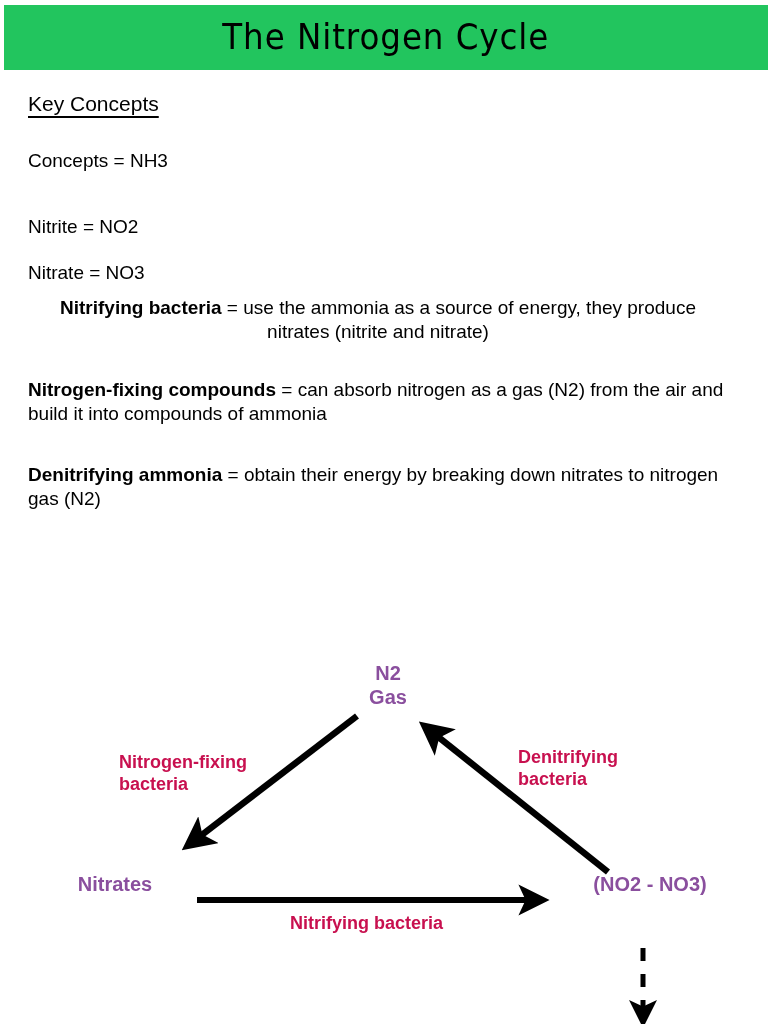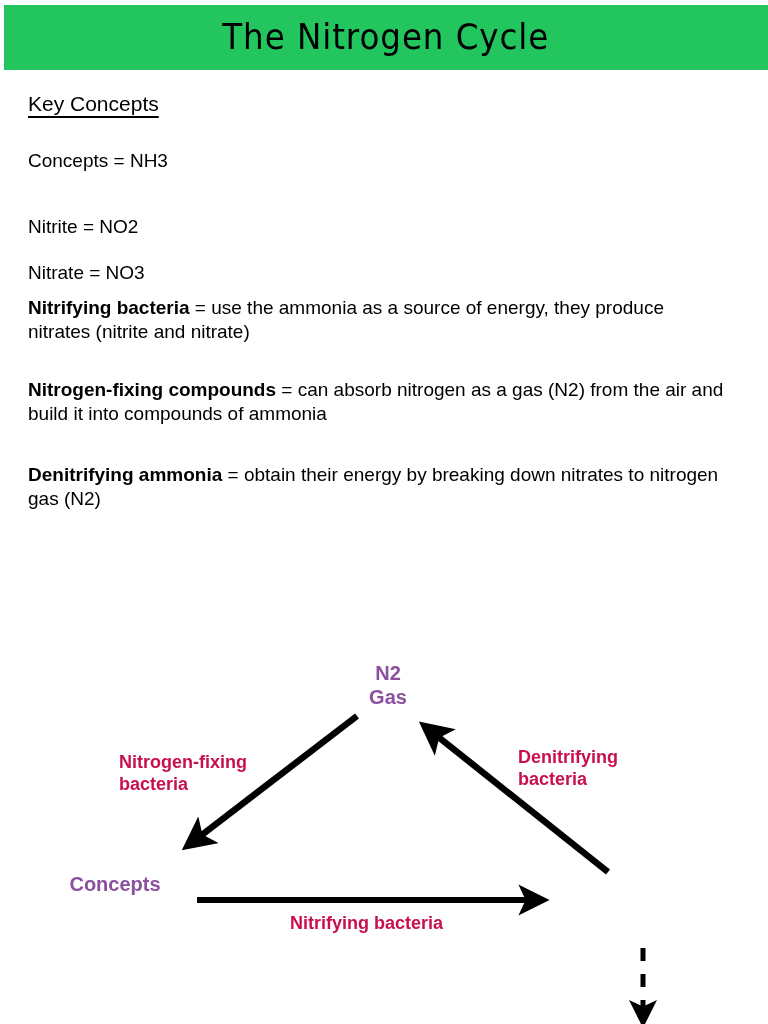--- a/index.html
+++ b/index.html
@@ -68,21 +68,21 @@
   
   .concept-paragraph {
     position: absolute;
     left: 28px;
     width: 700px;
     font-size: 19px;
     line-height: 1.28;
     color: #000000;
   }
   .concept-paragraph b { font-weight: bold; }
-  #paragraph-0 { top: 296px; }
+  #paragraph-0 { top: 296px; text-align: center; }
   #paragraph-1 { top: 378px; }
   #paragraph-2 { top: 463px; }
 
   
   #cycle-diagram {
     position: absolute;
     left: 0;
     top: 630px;
     width: 700px;
     height: 394px;
@@ -179,24 +179,25 @@
 
     <line x1="643" y1="318" x2="643" y2="386" stroke="#000000" stroke-width="5" stroke-dasharray="13,13" marker-end="url(#arrowhead-thin)"></line>
   </svg>
 
   <div class="node-label" id="node-n2-gas">
     <div>N2</div>
     <div>Gas</div>
   </div>
 
   <div class="node-label" id="node-ammonia">
-    <div>Concepts</div>
+    <div>Nitrates</div>
   </div>
 
   <div class="node-label" id="node-nitrates">
+    <div>(NO2 - NO3)</div>
   </div>
 
   <div class="process-label" id="process-nitrogen-fixing">
     <div>Nitrogen-fixing</div>
     <div>bacteria</div>
   </div>
 
   <div class="process-label" id="process-denitrifying">
     <div>Denitrifying</div>
     <div>bacteria</div>

